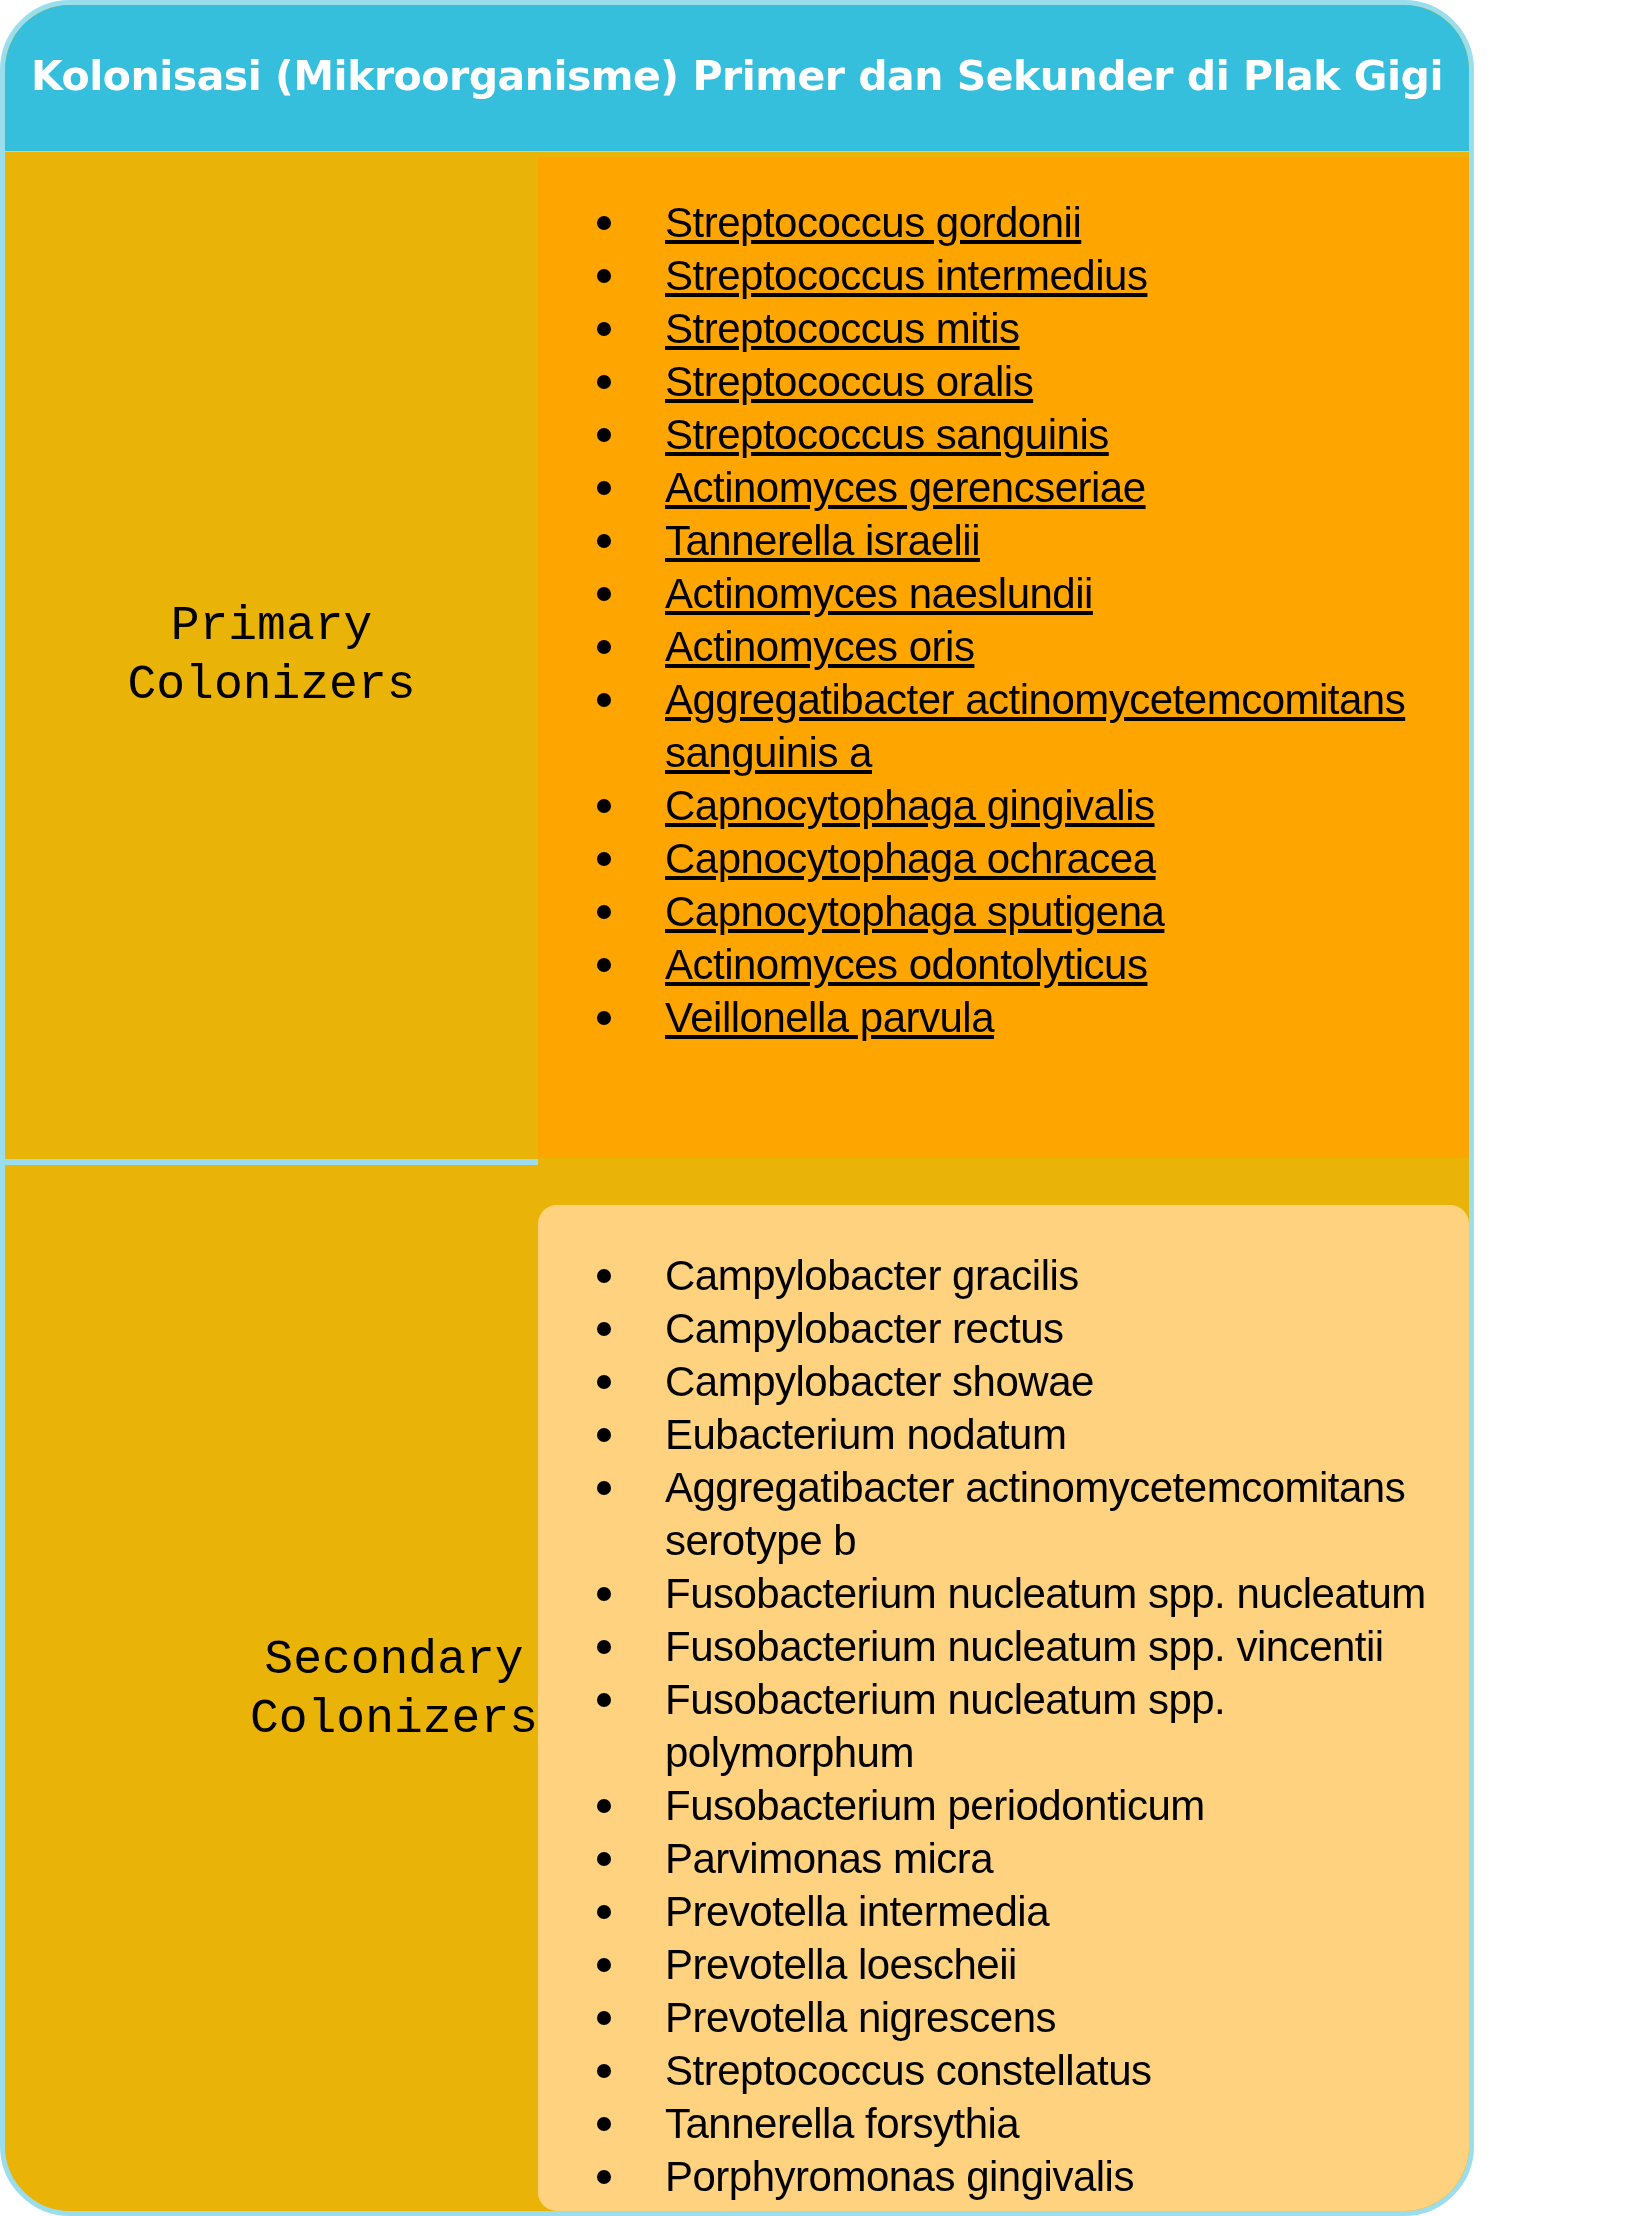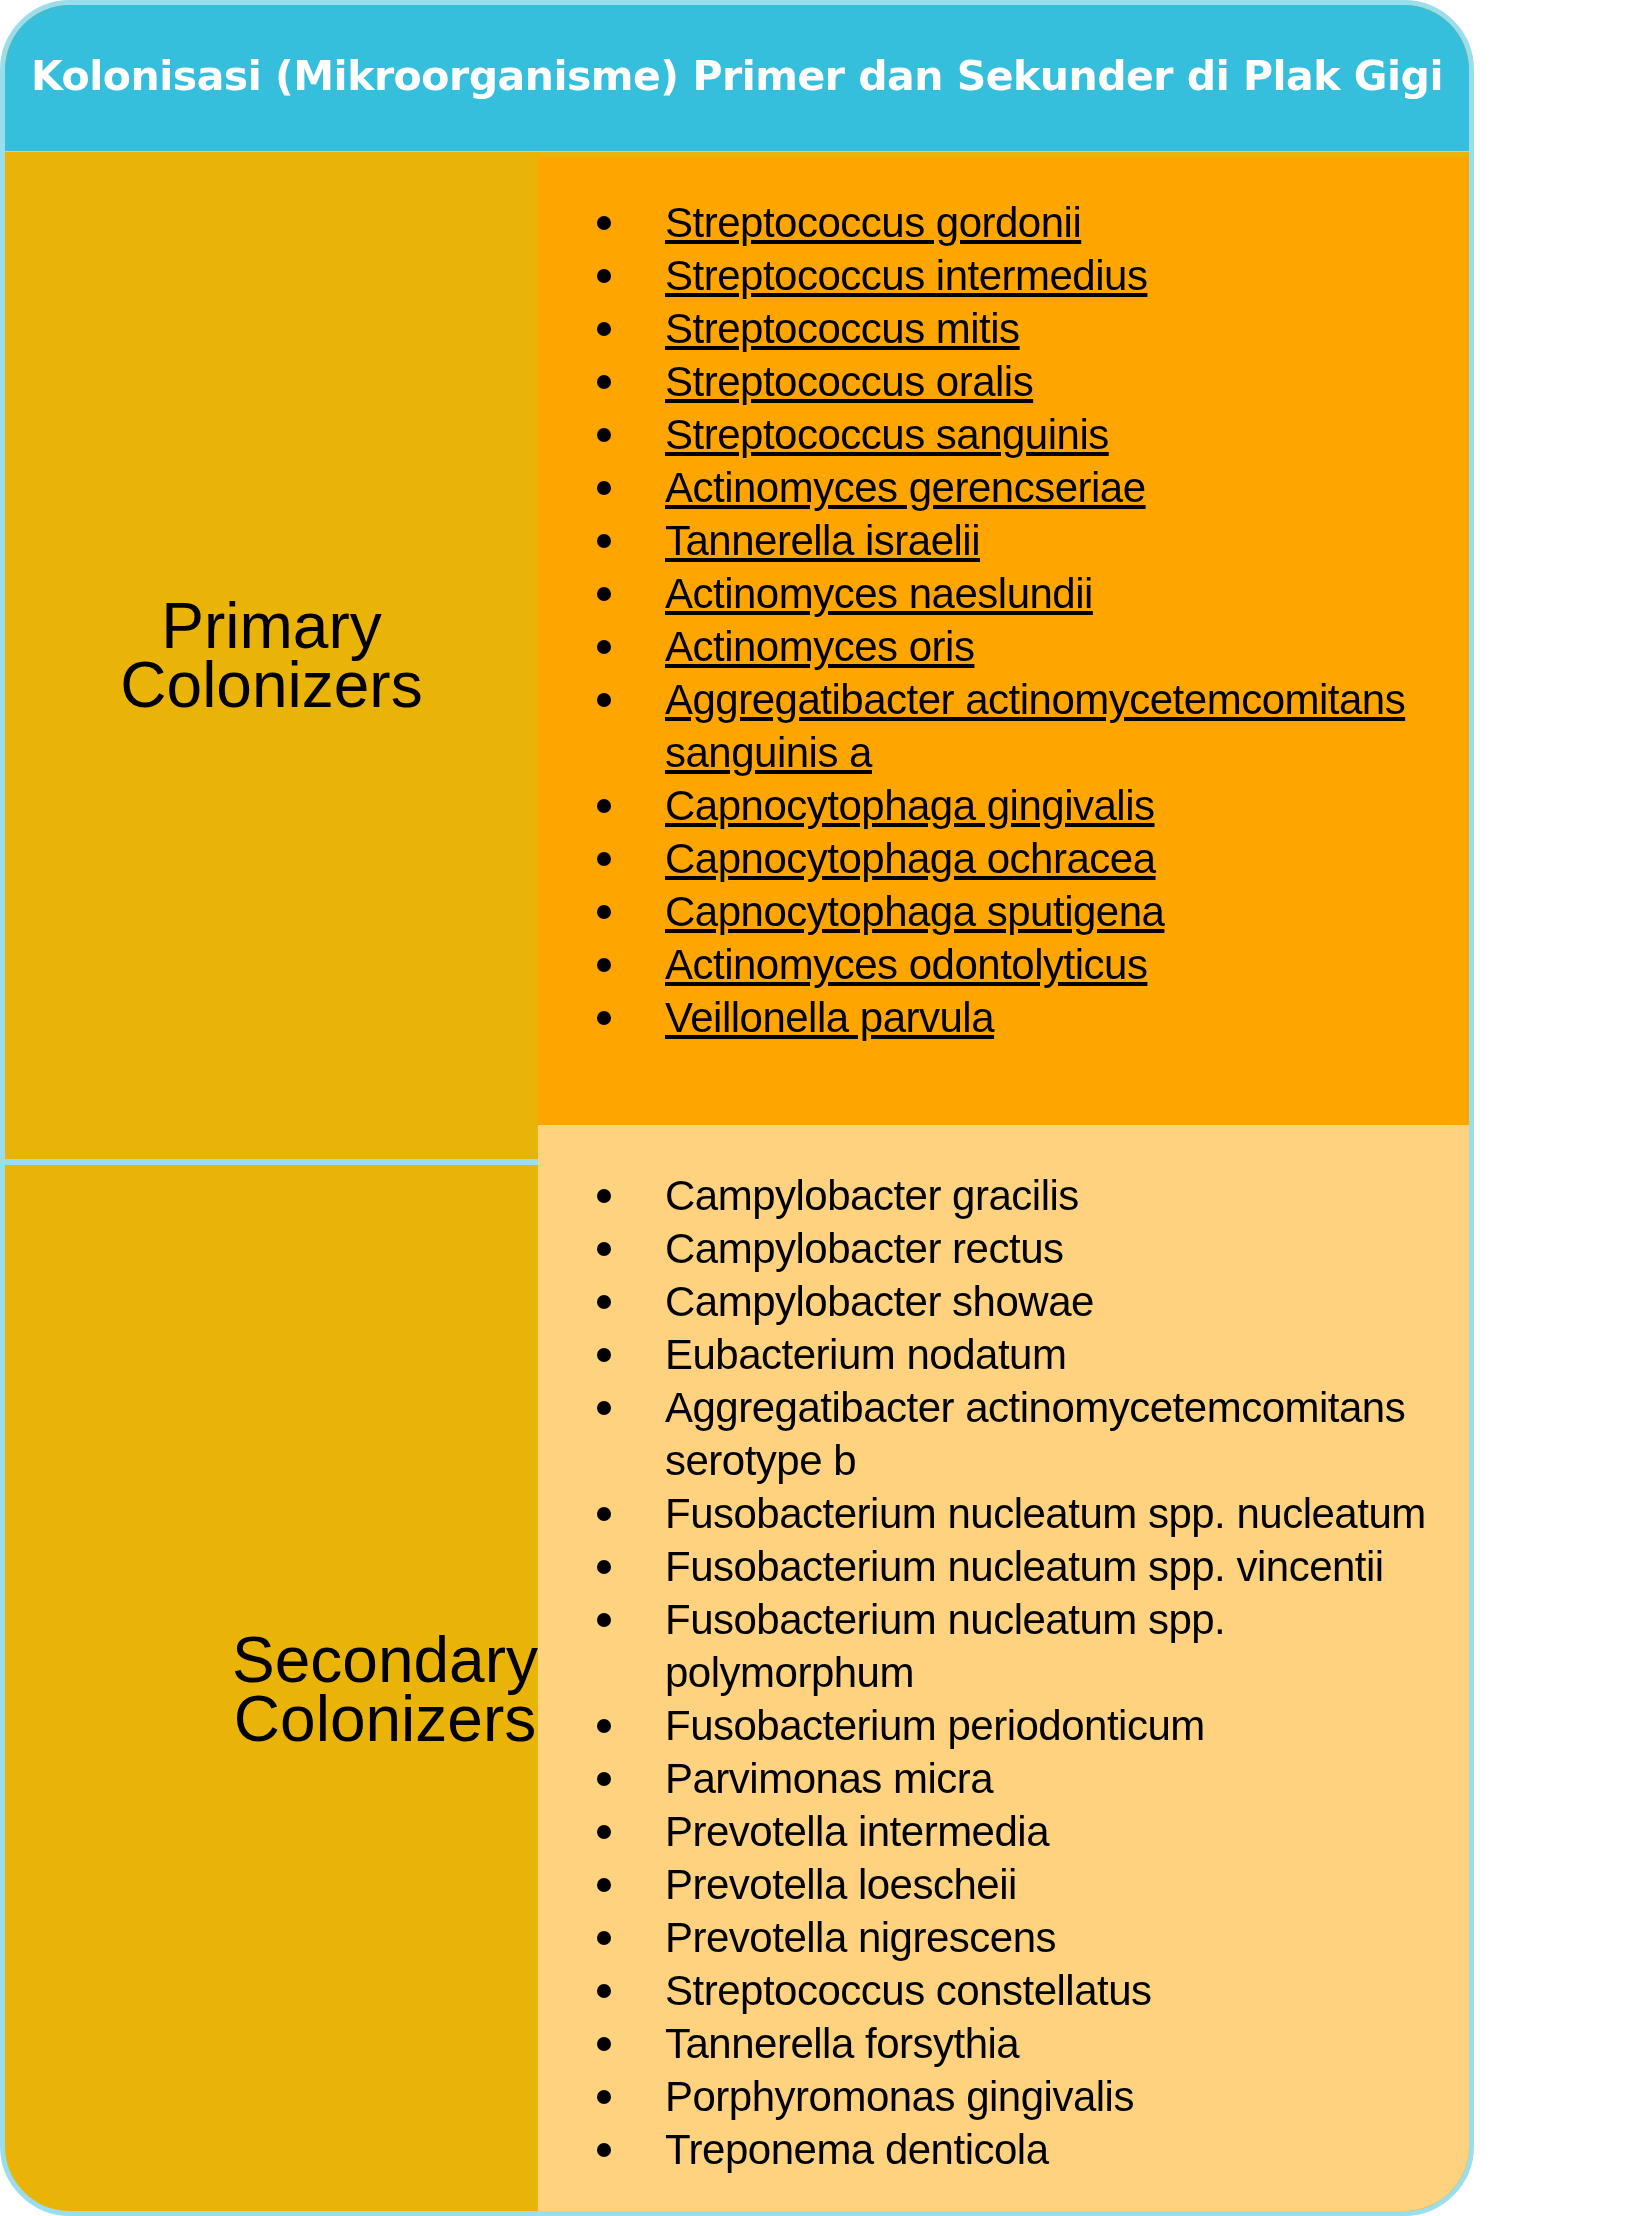--- a/index.html
+++ b/index.html
@@ -31,35 +31,35 @@
   }
   .left-cell {
     position: absolute; left: 0;
     width: 533px;
     display: flex; align-items: center; justify-content: center;
     text-align: center;
   }
   .left-cell.primary { top: 148px; height: 1006px; }
   .left-cell.secondary { top: 1159px; height: 1052px; justify-content: flex-end; }
   .row-label {
-    font-family: Liberation Sans, sans-serif;
-    font-size: 64px;
+    font-family: Liberation Mono, monospace;
+    font-size: 48px;
     line-height: 59px;
     color: #000000;
   }
   .row-divider {
     position: absolute; left: 0; top: 1154px;
     width: 533px; height: 5.6px;
     background: #9ADDEC;
   }
   .right-cell {
     position: absolute; left: 533px; right: 0;
   }
   .right-cell.primary { top: 152px; height: 1001px; background: #FFA500; }
-  .right-cell.secondary { top: 1120px; bottom: 0; background: #FFD280; }
+  .right-cell.secondary { top: 1200px; bottom: 0; background: #FFD280; border-radius: 19px; }
   ul.species-list {
     list-style: none;
     margin: 0; padding: 0;
     position: absolute; left: 0; right: 18.6px;
   }
   .right-cell.primary ul.species-list { top: 39px; text-decoration: underline; }
   .right-cell.secondary ul.species-list { top: 44px; }
   ul.species-list li {
     position: relative;
     padding-left: 127px;

